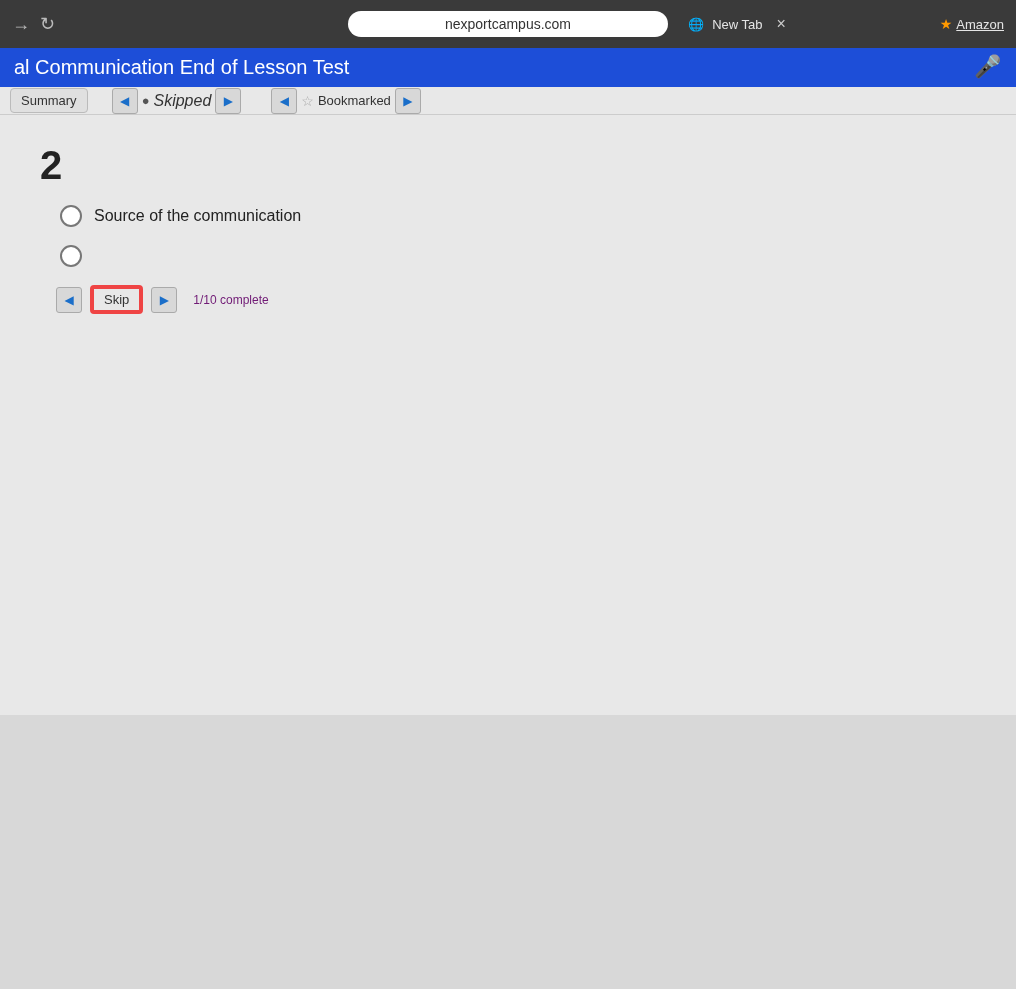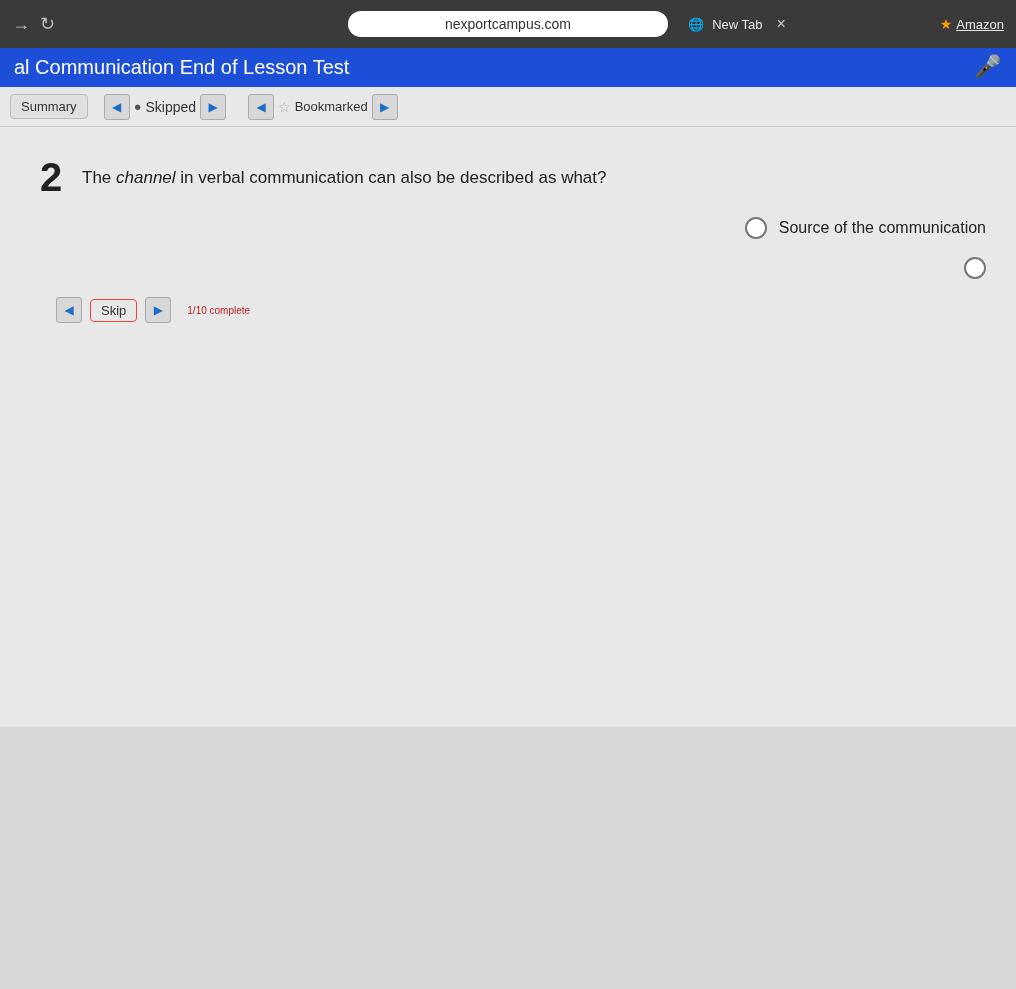--- a/index.html
+++ b/index.html
@@ -20,22 +20,22 @@
       font-weight: normal;
     }
 
     
     .toolbar {
       background: #e8e8e8;
       border-bottom: 1px solid #ccc;
       display: flex;
       align-items: center;
       padding: 6px 10px;
-      gap: 16px;
-      height: 40px;
+      gap: 24px;
+      height: 28px;
     }
 
     .summary-btn {
       background: #e0e0e0;
       border: 1px solid #bbb;
       border-radius: 4px;
       padding: 4px 10px;
       font-size: 13px;
       cursor: pointer;
       color: #333;
@@ -86,21 +86,20 @@
     }
 
     .option-item {
       display: flex;
       align-items: center;
       gap: 12px;
       margin-bottom: 18px;
       font-size: 16px;
       color: #222;
       cursor: pointer;
-      justify-content: flex-end;
     }
 
     .radio-circle {
       width: 22px;
       height: 22px;
       border-radius: 50%;
       border: 2px solid #777;
       background: #fff;
       flex-shrink: 0;
       cursor: pointer;
@@ -124,31 +123,31 @@
       display: flex;
       align-items: center;
       justify-content: center;
       cursor: pointer;
       font-size: 12px;
       color: #1a6ec9;
     }
 
     .skip-btn {
       background: #e8e8e8;
-      border: 1px solid #ef4444;
+      border: 4px solid #ef4444;
       border-radius: 4px;
       padding: 3px 10px;
       font-size: 13px;
       cursor: pointer;
       color: #333;
     }
 
     .progress-text {
-      font-size: 10px;
-      color: #b91c1c;
+      font-size: 12px;
+      color: #701a75;
       margin-left: 8px;
     }
 
     .bottom-area {
       background: #d8d8d8;
       height: 500px;
     }
 
     
     .top-chrome {
@@ -191,21 +190,21 @@
 </div>
 
 <div class="toolbar">
   <button class="summary-btn">Summary</button>
 
   <div style="display:flex;align-items:center;gap:4px;">
     <button class="nav-arrow-btn">
       <span>◀</span>
     </button>
     <span style="font-size:13px;color:#555;">●</span>
-    <span style="font-size:14px;color:#333;">Skipped</span>
+    <span style="font-size:16px;color:#333;font-style:italic;">Skipped</span>
     <button class="nav-arrow-btn">
       <span>▶</span>
     </button>
   </div>
 
   <div style="display:flex;align-items:center;gap:4px;margin-left:6px;">
     <button class="nav-arrow-btn">
       <span>◀</span>
     </button>
     <span style="font-size:14px;color:#aaa;">☆</span>
@@ -215,23 +214,20 @@
     </button>
   </div>
 </div>
 
 <div class="main-content">
 
   <div class="question-container">
 
     <div class="question-number-row">
       <div class="question-number">2</div>
-      <div class="question-text">
-        <span>The </span><em>channel</em><span> in verbal communication can also be described as what?</span>
-      </div>
     </div>
 
     <ul class="options-list">
       <li class="option-item">
         <div class="radio-circle"></div>
         <span>Source of the communication</span>
       </li>
       <li class="option-item">
         <div class="radio-circle"></div>
       </li>

